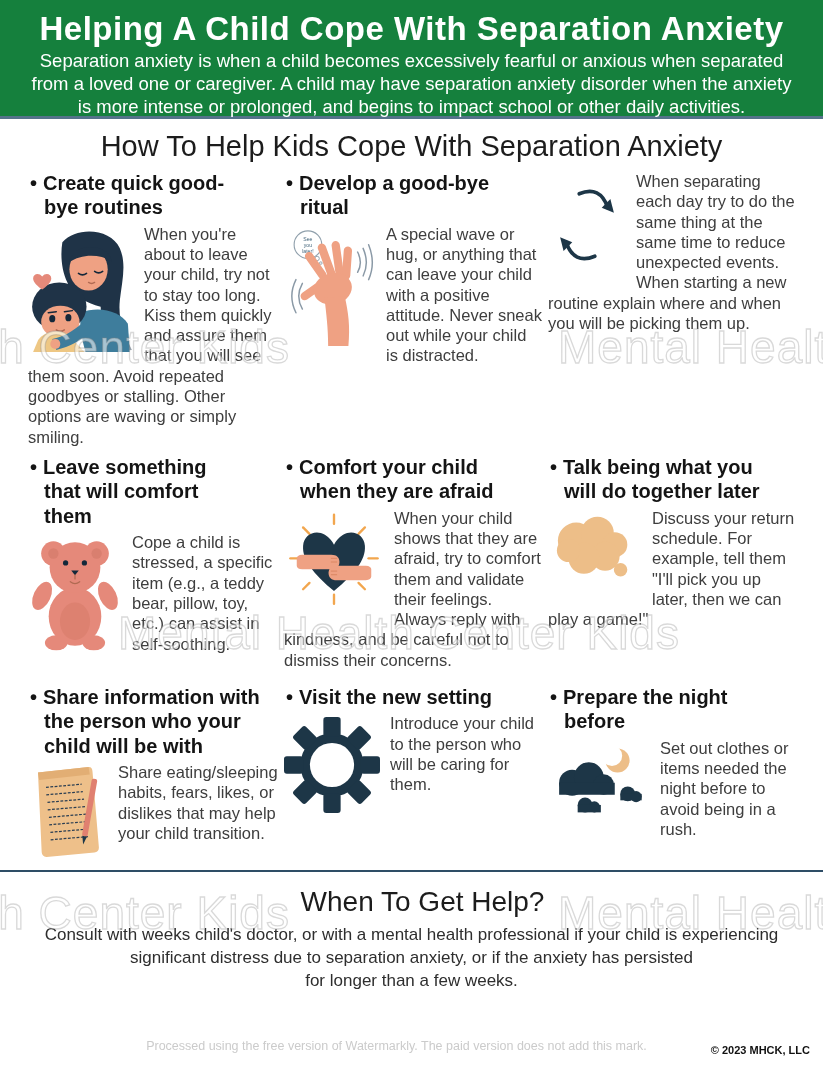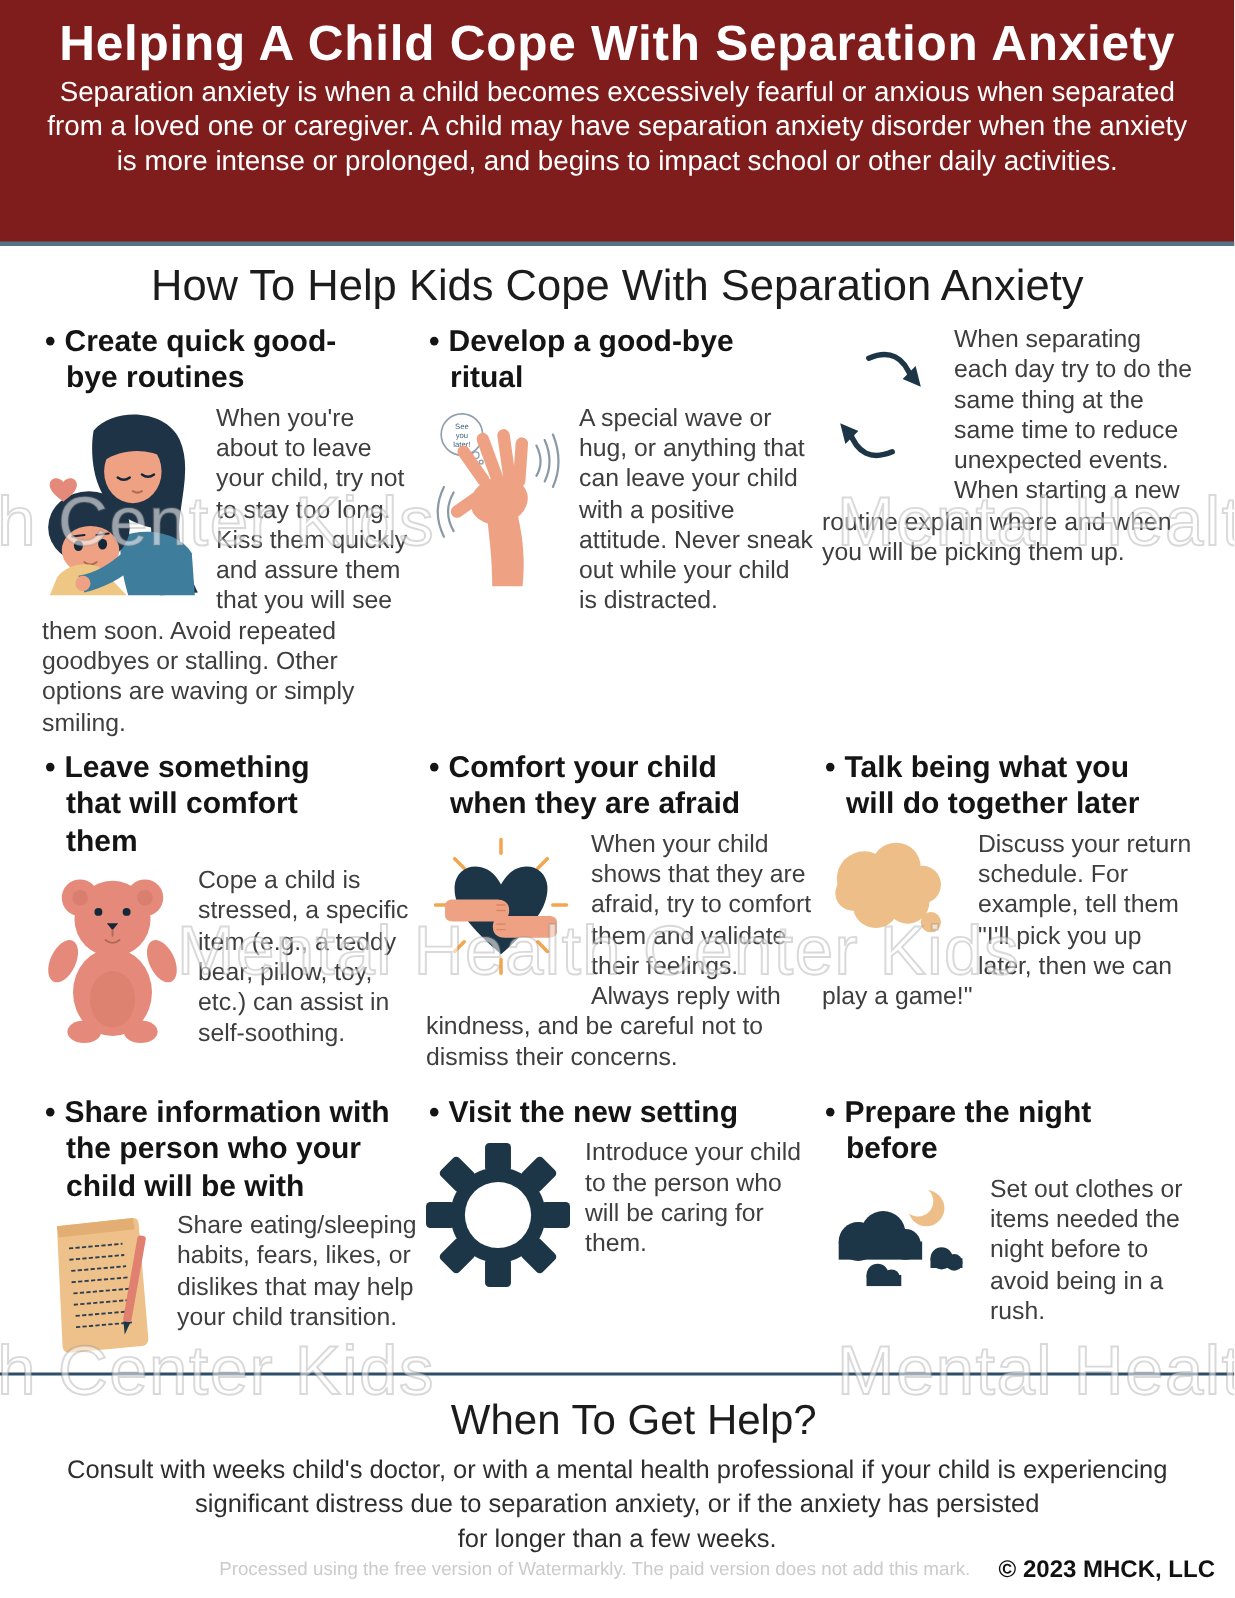--- a/index.html
+++ b/index.html
@@ -1,19 +1,19 @@
 <!DOCTYPE html>
 <html><head>
 <meta charset="utf-8">
 <style>
   html,body{margin:0;padding:0;background:#fff;}
   .page{position:relative;width:823px;height:1065px;background:#fff;overflow:hidden;
         font-family:"Liberation Sans",sans-serif;color:#222;}
   
-  .hdr{box-sizing:border-box;height:164px;background:#7f1d1d;border-bottom:3px solid #54738a;
+  .hdr{box-sizing:border-box;height:119px;background:#15803d;border-bottom:3px solid #54738a;
        text-align:center;padding:6px 20px 0;position:relative;z-index:2;}
   .hdr-title{color:#fff;font-size:33px;font-weight:bold;letter-spacing:.5px;margin:4px 0 2px;}
   .hdr-sub{color:#fff;font-size:18.5px;line-height:1.24;max-width:772px;margin:0 auto;text-align:center;}
   
   .sec-head{font-size:29px;font-weight:500;text-align:center;color:#1c1c1c;margin:11px 4px 8px;}
   
   .tips{display:grid;grid-template-columns:250px 258px 248px;column-gap:6px;
         grid-template-rows:270px 244px auto;padding:0 27px 0 28px;}
   .tip{position:relative;}
   .tip-title{font-size:20px;font-weight:bold;color:#141414;line-height:1.22;
@@ -28,21 +28,21 @@
   .t6 .tip-title{max-width:204px;}
   .t9 .tip-title{max-width:176px;}
   .r2{margin-top:14px;}
   
   .divider{border:none;border-top:2px solid #2e4d66;margin:10px 0 0;}
   .help-head{font-size:28px;font-weight:500;text-align:center;color:#1c1c1c;margin:14px 0 6px;padding-left:22px;}
   .help-body{font-size:17px;line-height:1.35;text-align:center;color:#2e2e2e;white-space:pre-line;margin:0 auto;}
   
   .wm-notice{position:absolute;bottom:12px;left:50%;transform:translateX(-53%);
              font-size:12.5px;color:#cbcbcb;white-space:nowrap;}
-  .copyright{position:absolute;bottom:9px;right:13px;font-size:16px;font-weight:bold;color:#111;}
+  .copyright{position:absolute;bottom:9px;right:13px;font-size:11px;font-weight:bold;color:#111;}
   
   .wm{position:absolute;font-size:46px;letter-spacing:1px;white-space:nowrap;z-index:3;
       color:rgba(255,255,255,.55);-webkit-text-stroke:1.3px rgba(128,128,128,.30);pointer-events:none;}
   .wm.on-dark{color:rgba(255,255,255,.10);-webkit-text-stroke:1.2px rgba(255,255,255,.22);z-index:2;}
   .wm-h{left:160px;top:52px;}
   .wm-1l{left:-272px;top:320px;}
   .wm-1r{left:558px;top:320px;}
   .wm-m{left:118px;top:606px;}
   .wm-2l{left:-272px;top:886px;}
   .wm-2r{left:558px;top:886px;}

